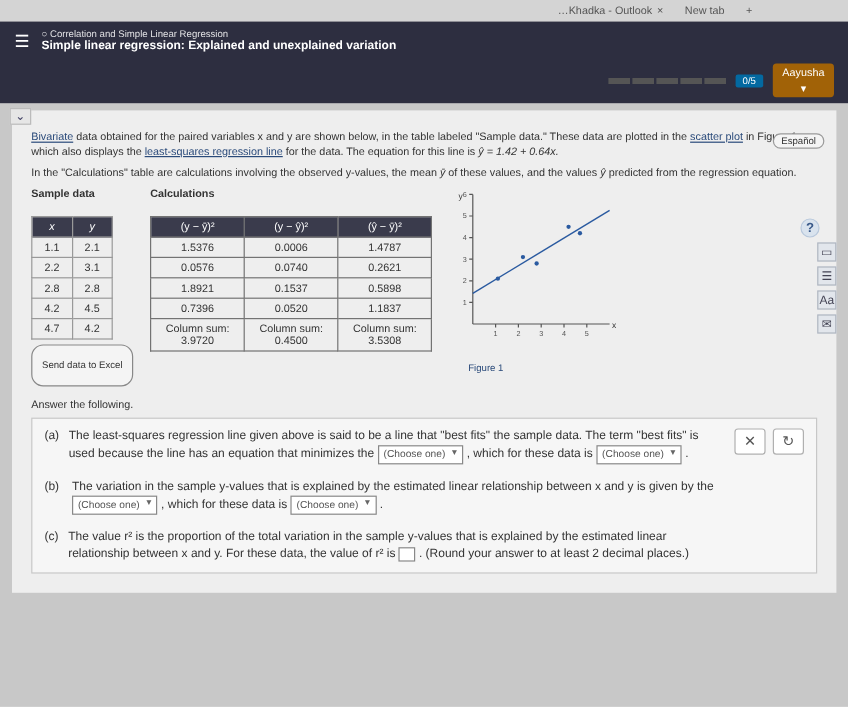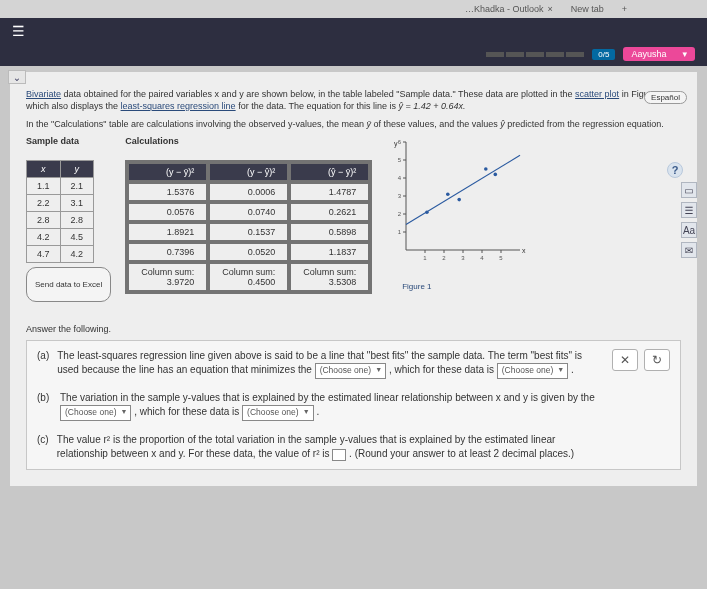--- a/index.html
+++ b/index.html
@@ -40,21 +40,21 @@
     background: #2d2e40;
     display: flex;
     justify-content: flex-end;
     align-items: center;
     padding: 3px 12px 5px 12px;
     gap: 8px;
   }
   .progress { display: flex; gap: 2px; }
   .progress span { width: 18px; height: 5px; background: #555; display: block; }
   .counter { background: #0369a1; color: #fff; font-size: 8px; padding: 1px 6px; border-radius: 2px; }
-  .userbtn { background: #ec4899; color: #fff; font-size: 9px; padding: 2px 8px; border-radius: 3px; display: flex; align-items: center; gap: 16px; }
+  .userbtn { background: #a16207; color: #fff; font-size: 9px; padding: 2px 8px; border-radius: 3px; display: flex; align-items: center; gap: 4px; flex-direction: column; }
 
   .page {
     background: #eeeeee;
     margin: 6px 10px;
     padding: 10px 16px 16px 16px;
     position: relative;
   }
   .chevron {
     position: absolute;
     left: -2px; top: -2px;
@@ -85,21 +85,21 @@
 
   .row { display: flex; gap: 14px; margin-top: 6px; align-items: flex-start; }
 
   .tlabel { font-size: 9px; font-weight: bold; margin-bottom: 14px; display: block; }
   table.sample { border-collapse: collapse; }
   table.sample th, table.sample td { border: 1px solid #999; padding: 3px 10px; text-align: center; font-size: 9px; }
   table.sample th { background: #3a3b4c; color: #fff; font-style: italic; font-weight: normal; }
   .sendbtn { margin-top: 4px; border: 1px solid #888; border-radius: 10px; padding: 12px 8px; font-size: 8px; text-align: center; background: #f4f4f4; display: inline-block; }
 
   table.calc { border-collapse: collapse; }
-  table.calc th, table.calc td { border: 4px solid #737373; padding: 3px 12px; text-align: right; font-size: 9px; }
+  table.calc th, table.calc td { border: 1px solid #737373; padding: 3px 12px; text-align: center; font-size: 9px; }
   table.calc th { background: #3a3b4c; color: #fff; font-weight: normal; font-size: 9px; white-space: nowrap; }
   table.calc tr.sum td { height: 24px; }
 
   .figure { }
   .figure svg { display: block; }
   .figcap { font-size: 8px; color: #2a4a7a; margin-top: 16px; padding-left: 16px; }
 
   .rail {
     position: absolute;
     right: -2px; top: 110px;
@@ -107,21 +107,21 @@
     display: flex; flex-direction: column; gap: 4px;
   }
   .rail span {
     width: 16px; height: 16px;
     background: #e2e6ec;
     border: 1px solid #b0b6c0;
     display: flex; align-items: center; justify-content: center;
     font-size: 10px; color: #445;
   }
 
-  .answer { font-size: 9px; margin-top: 22px; }
+  .answer { font-size: 9px; margin-top: 10px; }
   .qbox { border: 1px solid #c7c7c7; background: #f6f6f6; padding: 8px 10px; display: flex; gap: 10px; }
   .qlist { flex: 1; display: flex; flex-direction: column; gap: 12px; }
   .qitem { display: flex; gap: 8px; line-height: 1.4; }
   .qlabel { width: 22px; }
   .dropdown {
     display: inline-block; border: 1px solid #888; background: #fff;
     padding: 1px 14px 1px 4px; font-size: 8.5px; position: relative; color: #555;
   }
   .dropdown:after { content: "▼"; position: absolute; right: 3px; top: 1px; font-size: 7px; color: #666; }
   .numbox { display: inline-block; border: 1px solid #888; background: #fff; width: 14px; height: 12px; vertical-align: middle; }
@@ -142,20 +142,24 @@
       <span>×</span>
     </div>
   <div class="tab">
       <span>New tab</span>
     </div>
   <div class="tab">+</div>
 </div>
 
 <div class="header">
   <div class="hamburger">☰</div>
+  <div class="header-text">
+    <div class="header-top">○ <span>Correlation and Simple Linear Regression</span></div>
+    <div class="header-main">Simple linear regression: Explained and unexplained variation</div>
+  </div>
 </div>
 <div class="subbar">
   <div class="progress">
     <span></span>
       <span></span>
       <span></span>
       <span></span>
       <span></span>
   </div>
   <div class="counter">0/5</div>

